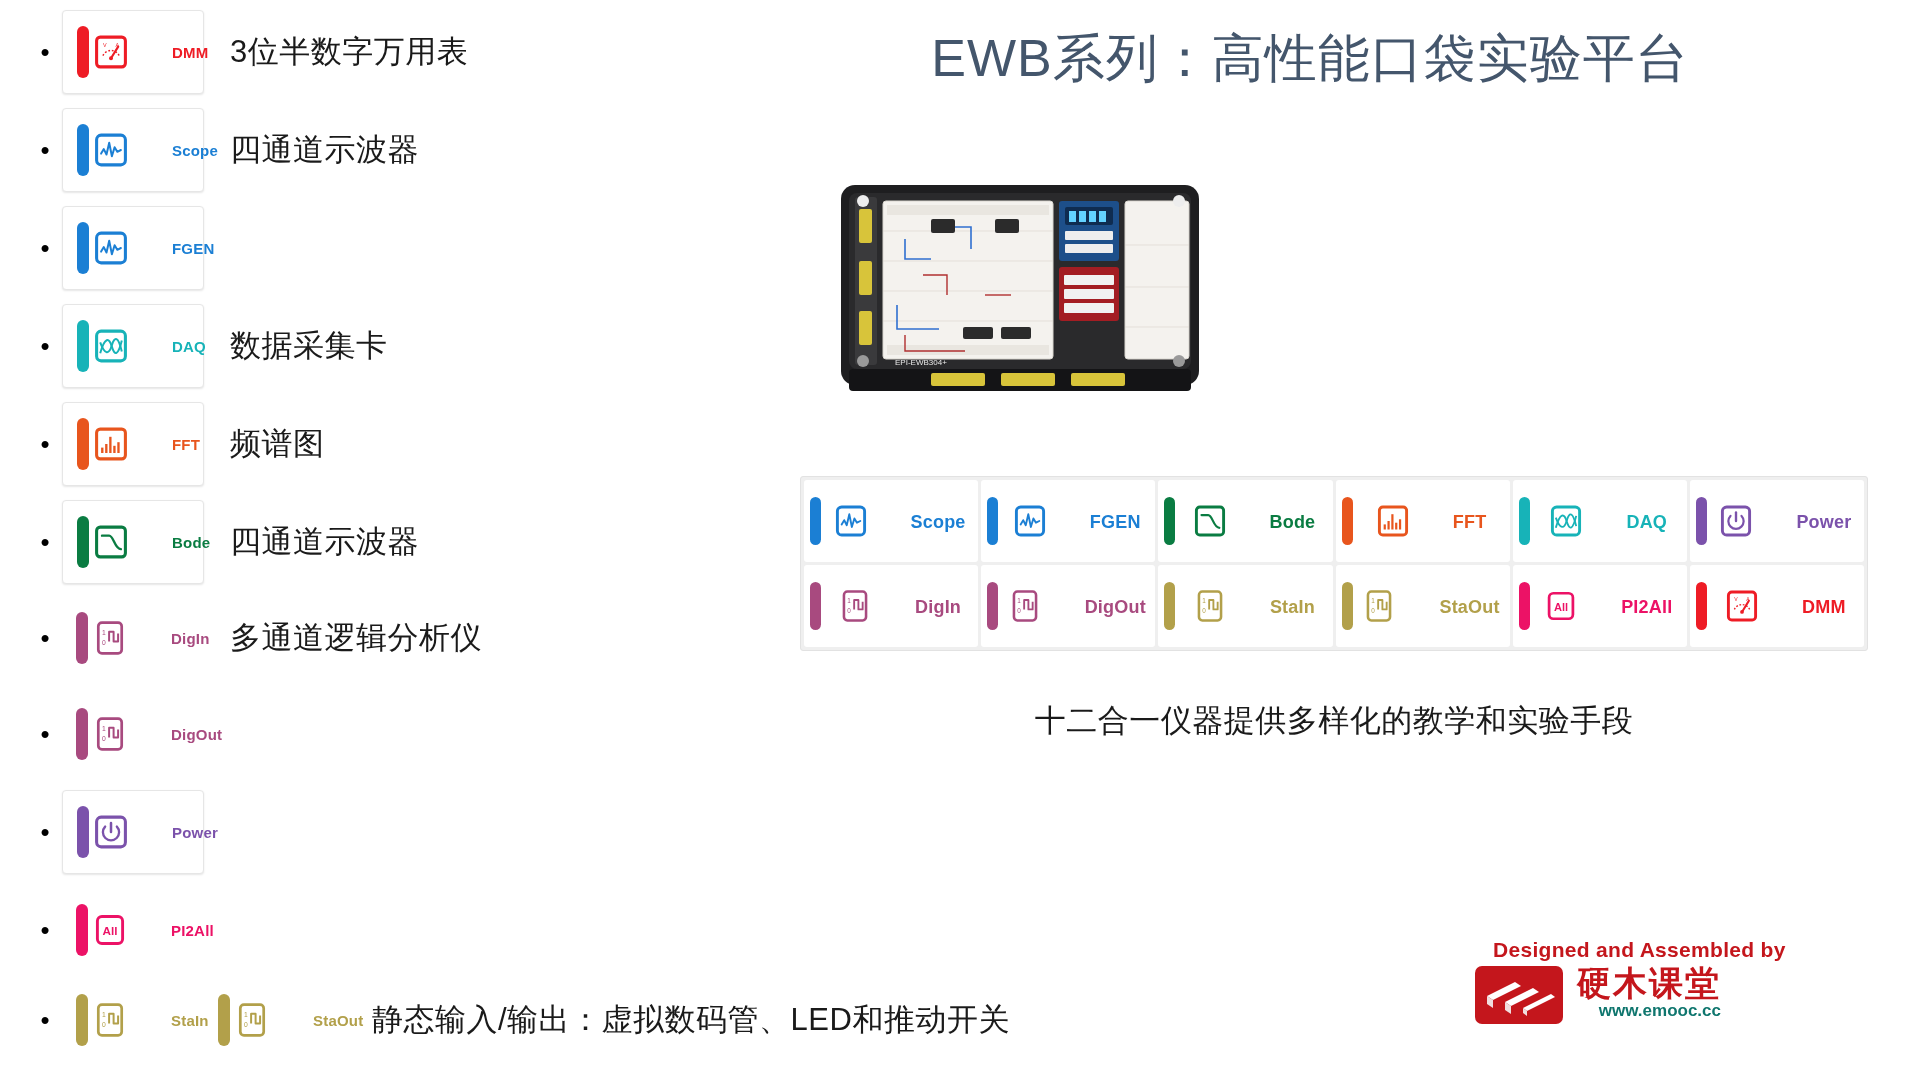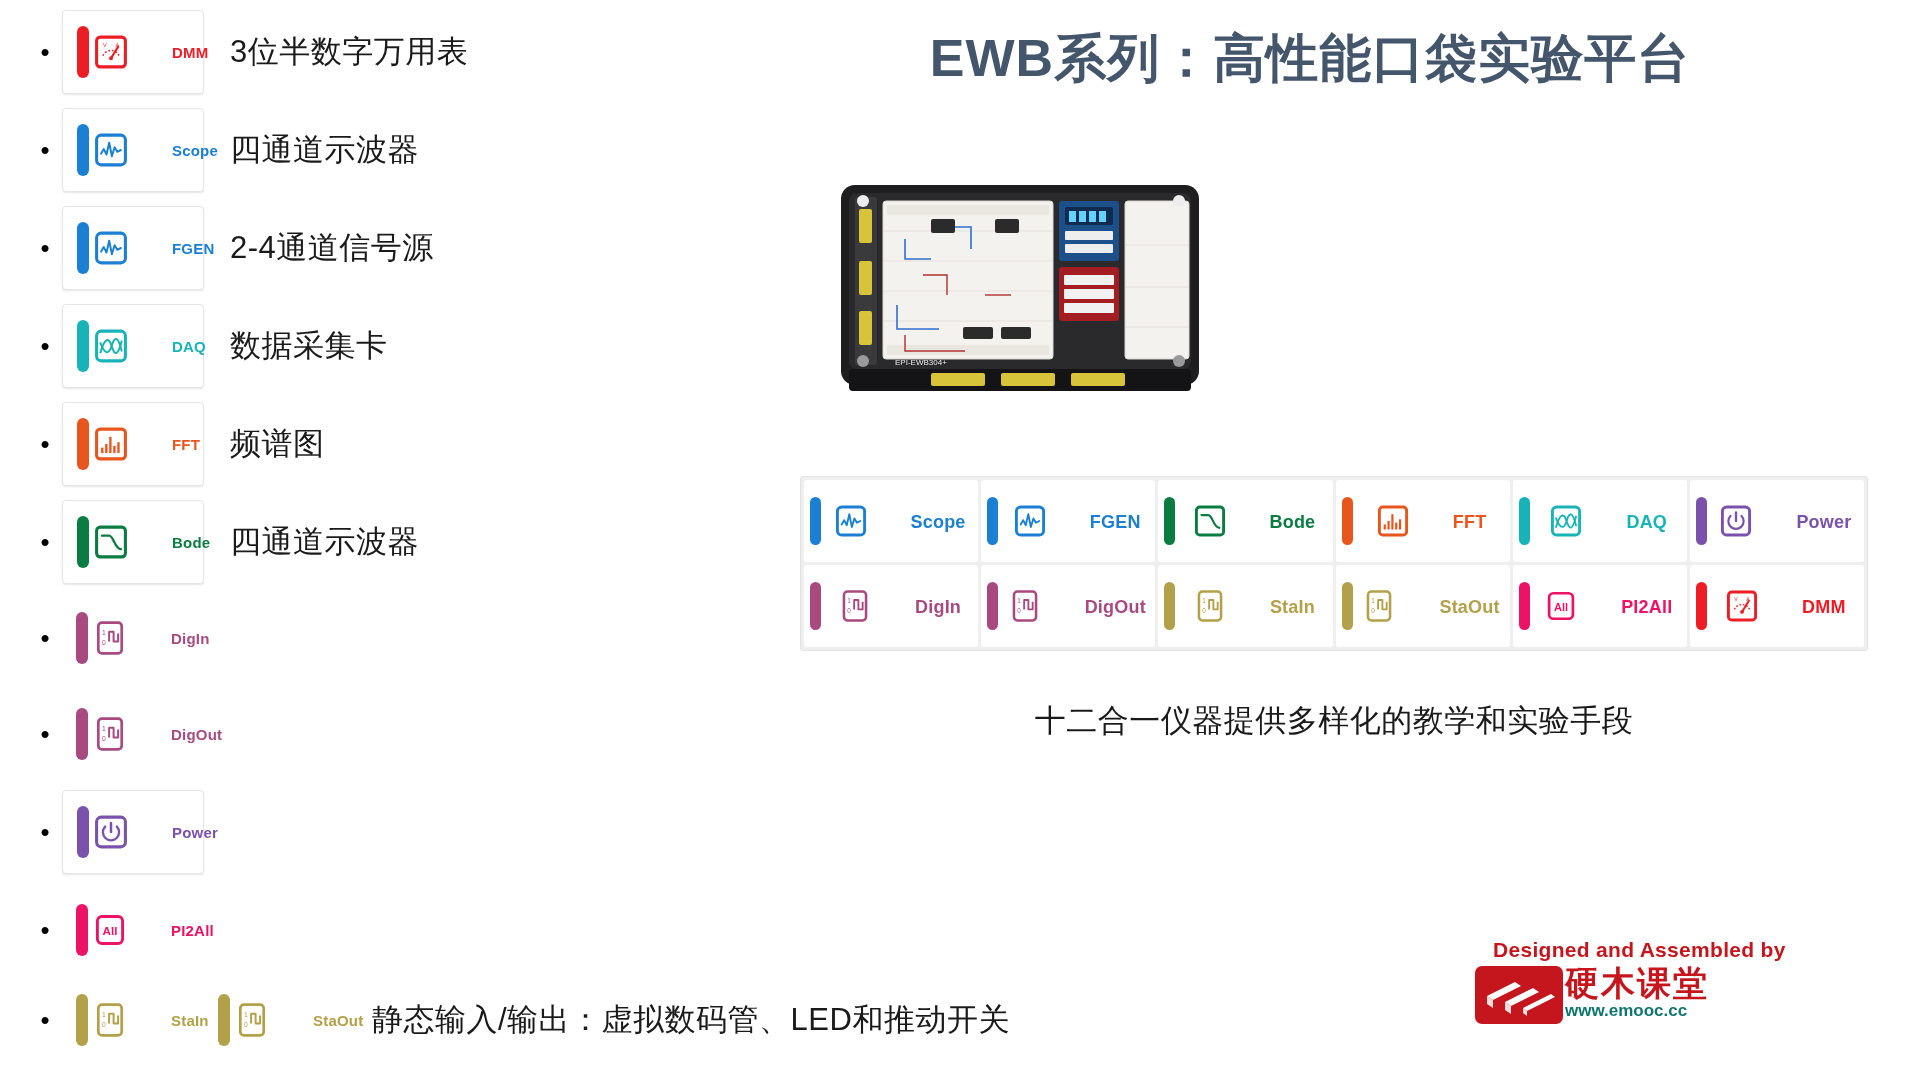--- a/index.html
+++ b/index.html
@@ -22,21 +22,21 @@
   .barpill{width:12px;height:52px;border-radius:6px;flex:0 0 12px;margin-left:8px;}
   .glyphwrap{display:flex;flex-direction:row;align-items:center;justify-content:center;flex:1 1 auto;gap:43px;}
   .gico{width:36px;height:36px;}
   .glabel{font-size:15px;font-weight:600;letter-spacing:.2px;margin-top:1px;line-height:1;}
   .desc{font-size:31px;color:#1a1a1a;white-space:nowrap;margin-left:26px;letter-spacing:.5px;}
   .desc sup{font-size:.62em;vertical-align:super;}
 
   
   #deck-title{
     position:absolute;left:760px;top:24px;width:1100px;
-    font-size:52px;font-weight:700;color:#44566c;letter-spacing:1px;
+    font-size:52px;font-weight:400;color:#44566c;letter-spacing:1px;
     text-align:center;white-space:nowrap;
   }
 
   
   #hw-area{position:absolute;left:800px;top:160px;width:1120px;height:280px;}
   #board{position:absolute;left:35px;top:15px;width:370px;height:250px;}
 
   
   #icon-grid{
     position:absolute;left:800px;top:476px;width:1068px;
@@ -51,21 +51,21 @@
   .gcell .glabel{font-size:18px;font-weight:600;}
   .gcell .gico{width:34px;height:34px;}
   #grid-caption{
     position:absolute;left:800px;top:700px;width:1068px;text-align:center;
     font-size:31px;color:#1a1a1a;letter-spacing:.5px;
   }
 
   
   #logo{position:absolute;left:1475px;top:938px;width:330px;height:120px;}
   #logo-tag{font-size:21px;font-weight:700;color:#c4161c;letter-spacing:.3px;text-align:left;padding-left:18px;}
-  #logo-body{display:flex;align-items:flex-start;gap:2px;margin-top:4px;}
+  #logo-body{display:flex;align-items:flex-start;gap:14px;margin-top:4px;text-align:right;}
   #logo-mark{width:88px;height:58px;background:#c4161c;border-radius:7px;flex:0 0 88px;position:relative;}
   #logo-right{display:flex;flex-direction:column;}
   #logo-cn{font-size:34px;font-weight:700;color:#c4161c;line-height:1;letter-spacing:2px;font-family:"DejaVu Serif",serif;}
   #logo-url{font-size:17px;font-weight:600;color:#0f766e;line-height:1.1;margin-top:2px;}
 </style>
 </head>
 <body>
 
 <div id="left-list">
     <div class="li" style="top: 10px; left: 28px;">
@@ -105,21 +105,20 @@
       <div class="tile">
         <div class="barpill" style="background:#1b7fd4"></div>
         <div class="glyphwrap">
           <svg class="gico" viewBox="0 0 40 40">
             <rect x="4" y="3.5" width="32" height="33" rx="5" fill="none" stroke="#1b7fd4" stroke-width="3.4"></rect>
             <polyline points="9,24 12,19 15,25 18,12 21,27 24,17 27,22 31,20" fill="none" stroke="#1b7fd4" stroke-width="2.2" stroke-linejoin="round" stroke-linecap="round"></polyline>
           </svg>
           <div class="glabel" style="color:#1b7fd4">FGEN</div>
         </div>
       </div>
-      <div class="desc">2-4通道信号源</div>
     </div>
     <div class="li" style="top: 304px; left: 28px;">
       <div class="bullet">•</div>
       <div class="tile">
         <div class="barpill" style="background:#17b3b8"></div>
         <div class="glyphwrap">
           <svg class="gico" viewBox="0 0 40 40">
             <rect x="4" y="3.5" width="32" height="33" rx="5" fill="none" stroke="#17b3b8" stroke-width="3.4"></rect>
             <path d="M8 28 C13 10, 18 10, 21 21 C24 31, 28 31, 32 14" fill="none" stroke="#17b3b8" stroke-width="2.2"></path>
             <path d="M8 16 C13 30, 18 30, 21 19 C24 9, 28 9, 32 26" fill="none" stroke="#17b3b8" stroke-width="2.2"></path>
@@ -170,20 +169,21 @@
         <div class="glyphwrap">
           <svg class="gico" viewBox="0 0 40 40">
             <rect x="7" y="3" width="26" height="34" rx="4" fill="none" stroke="#a84a7f" stroke-width="3"></rect>
             <text x="11" y="17" font-size="7.5" fill="#a84a7f" font-family="Liberation Sans, sans-serif">1</text>
             <text x="11" y="28" font-size="7.5" fill="#a84a7f" font-family="Liberation Sans, sans-serif">0</text>
             <path d="M19 24 L19 13 L24 13 L24 24 L29 24 L29 15" fill="none" stroke="#a84a7f" stroke-width="2.2" stroke-linejoin="round"></path>
           </svg>
           <div class="glabel" style="color:#a84a7f">DigIn</div>
         </div>
       </div>
+      <div class="desc">多通道逻辑分析仪</div>
     </div>
     <div class="li" style="top: 692px; left: 28px;">
       <div class="bullet">•</div>
       <div class="tile bare">
         <div class="barpill" style="background:#a84a7f"></div>
         <div class="glyphwrap">
           <svg class="gico" viewBox="0 0 40 40">
             <rect x="7" y="3" width="26" height="34" rx="4" fill="none" stroke="#a84a7f" stroke-width="3"></rect>
             <text x="11" y="17" font-size="7.5" fill="#a84a7f" font-family="Liberation Sans, sans-serif">1</text>
             <text x="11" y="28" font-size="7.5" fill="#a84a7f" font-family="Liberation Sans, sans-serif">0</text>

